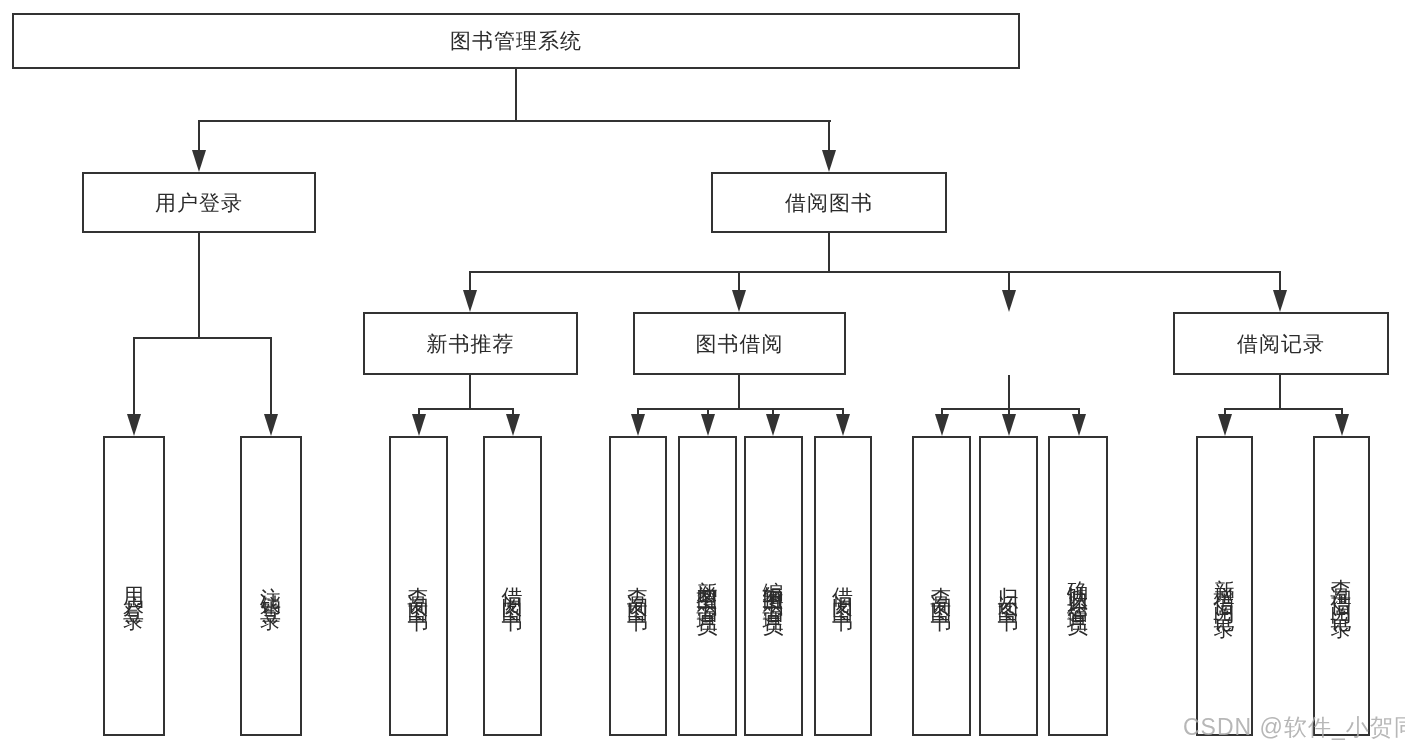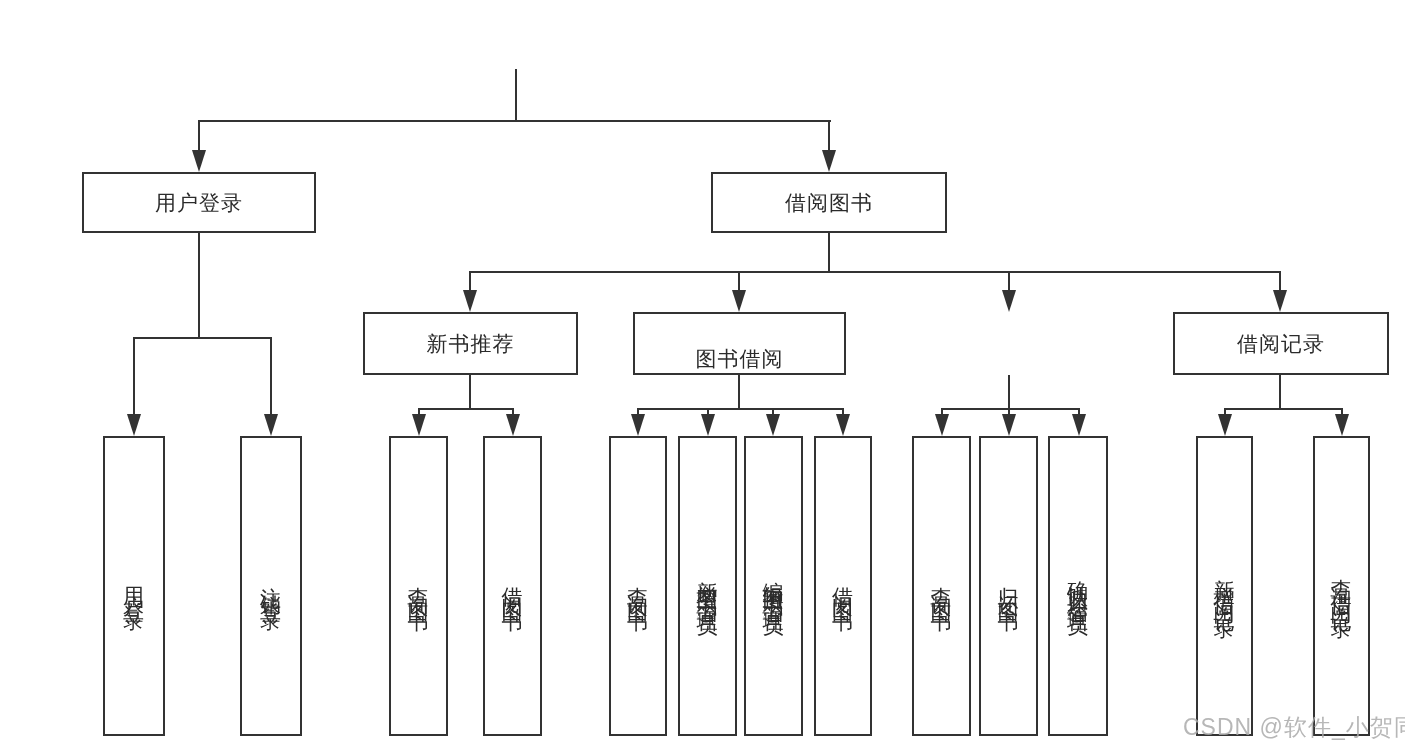--- a/index.html
+++ b/index.html
@@ -31,20 +31,23 @@
   .watermark{
     position:absolute;left:1183px;top:712px;font-size:23px;color:#ababab;
     opacity:.85;letter-spacing:1px;white-space:nowrap;
   }
 </style>
 </head>
 <body>
 
 <div id="canvas">
 
+  <div class="node" style="left:12px;top:13px;width:1008px;height:56px;">
+    <span>图书管理系统</span>
+  </div>
 
   <div class="vline" style="left:515px;top:69px;height:51px;"></div>
   <div class="hline" style="left:198px;top:120px;width:633px;"></div>
   <div class="vline" style="left:198px;top:120px;height:34px;"></div>
   <div class="ahead" style="left:192px;top:150px;"></div>
   <div class="vline" style="left:828px;top:120px;height:34px;"></div>
   <div class="ahead" style="left:822px;top:150px;"></div>
 
   <div class="node" style="left:82px;top:172px;width:234px;height:61px;">
     <span>用户登录</span>
@@ -67,21 +70,21 @@
   <div class="vline" style="left:738px;top:271px;height:21px;"></div>
   <div class="ahead" style="left:732px;top:290px;"></div>
   <div class="vline" style="left:1008px;top:271px;height:21px;"></div>
   <div class="ahead" style="left:1002px;top:290px;"></div>
   <div class="vline" style="left:1279px;top:271px;height:21px;"></div>
   <div class="ahead" style="left:1273px;top:290px;"></div>
 
   <div class="node" style="left:363px;top:312px;width:215px;height:63px;">
     <span>新书推荐</span>
   </div>
-  <div class="node" style="left:633px;top:312px;width:213px;height:63px;align-items:flex-end;">
+  <div class="node" style="left:633px;top:312px;width:213px;height:63px;">
     <span>图书借阅</span>
   </div>
   <div class="node" style="left:1173px;top:312px;width:216px;height:63px;">
     <span>借阅记录</span>
   </div>
 
   <div class="vline" style="left:469px;top:375px;height:33px;"></div>
   <div class="hline" style="left:418px;top:408px;width:96px;"></div>
   <div class="vline" style="left:418px;top:408px;height:8px;"></div>
   <div class="ahead" style="left:412px;top:414px;"></div>

